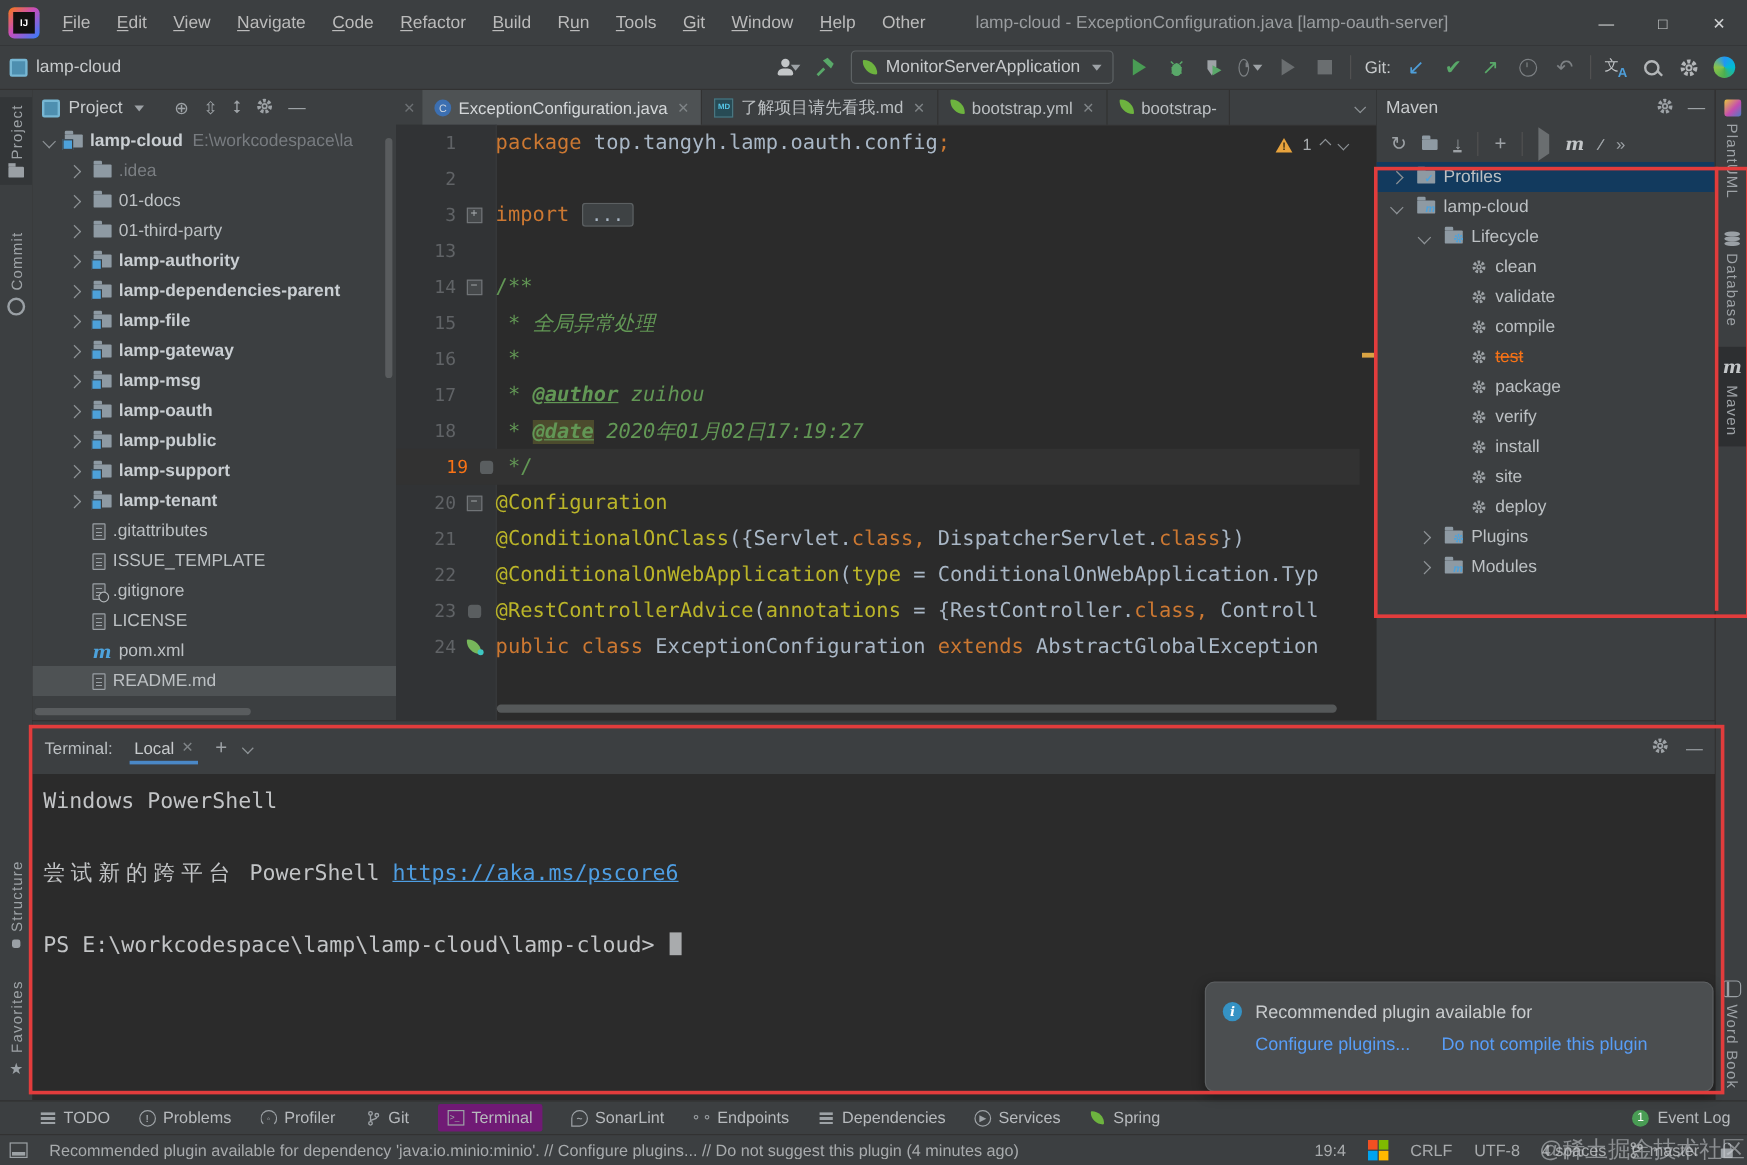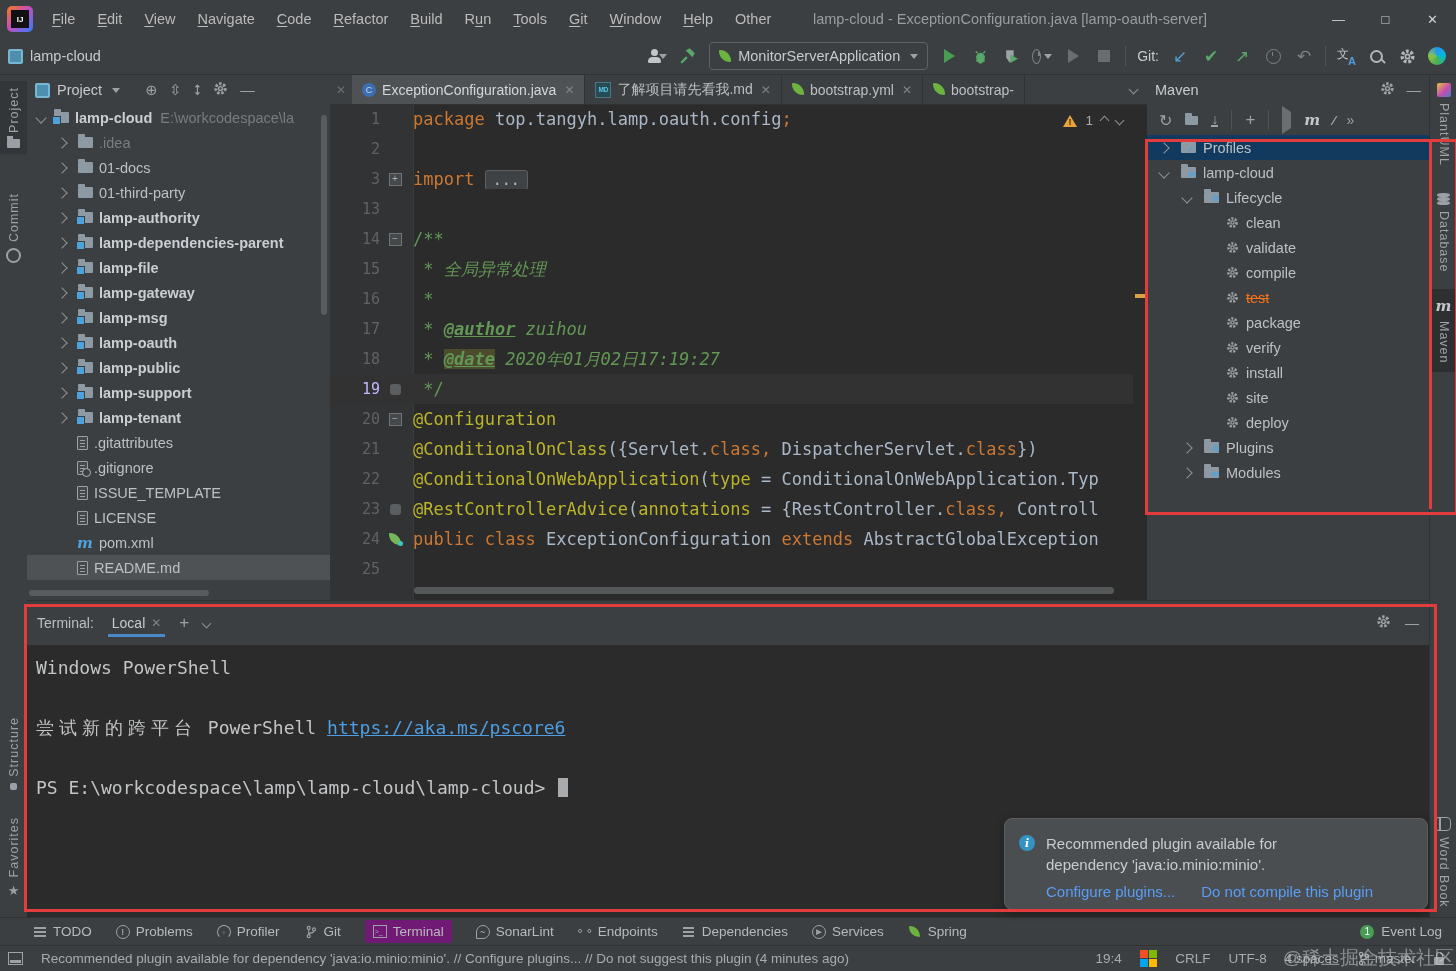--- a/index.html
+++ b/index.html
@@ -94,21 +94,21 @@
      align-items:center;justify-content:center;flex:none;}
   .ic-md{width:14px;height:14px;background:#274b55;border:1px solid #4a7680;color:#56c7e8;font-size:6.5px;font-weight:bold;
      display:flex;align-items:center;justify-content:center;flex:none;}
   #tab-overflow{margin-left:auto;display:flex;align-items:center;padding-right:10px;}
   #gutter-bg{position:absolute;left:0;top:29px;bottom:0;width:83px;background:#313335;border-right:1px solid #383b3d;}
   #edlines{position:absolute;left:0;top:29px;right:14px;}
   .eline{height:30px;display:flex;align-items:center;}
   .eline.caret{background:#323232;}
   .egut{width:83px;flex:none;display:flex;align-items:center;height:30px;}
   .enum{width:50px;text-align:right;color:#606366;font-family:"DejaVu Sans Mono",monospace;font-size:15px;flex:none;}
-  .eline.caret .enum{color:#c4b5fd;}
+  .eline.caret .enum{color:#f97316;padding-left:10px;}
   .emark{width:30px;display:flex;justify-content:center;align-items:center;flex:none;}
   .ecode{font-family:"DejaVu Sans Mono",monospace;font-size:17px;white-space:pre;overflow:hidden;flex:1;}
   .tk-kw{color:#cc7832;} .tk-pl{color:#a9b7c6;} .tk-cm{color:#629755;}
   .tk-cmi{color:#629755;font-style:italic;}
   .tk-tag{color:#629755;font-weight:bold;font-style:italic;text-decoration:underline;}
   .tk-taghl{color:#629755;font-weight:bold;font-style:italic;text-decoration:underline;background:#4c4b2d;}
   .tk-ann{color:#bbb529;}
   .tk-fold{background:#3e4244;border:1px solid #5c6062;border-radius:3px;padding:0 7px;color:#a9b7c6;font-size:15px;}
   .fm-box{width:11px;height:11px;border:1px solid #707477;background:#45484a;color:#a9adb0;font-size:10px;
      display:flex;align-items:center;justify-content:center;line-height:1;}
@@ -409,28 +409,28 @@
       </div>
       <div class="prow" style="padding-left: 31px;">
         <span style="width:7px"></span>
         <span style="width:12px"></span>
         <span class="ic-file"></span>
         <span class="lbl">.gitattributes</span>
       </div>
       <div class="prow" style="padding-left: 31px;">
         <span style="width:7px"></span>
         <span style="width:12px"></span>
+        <span class="ic-file"></span>
+        <span class="lbl">ISSUE_TEMPLATE</span>
+      </div>
+      <div class="prow" style="padding-left: 31px;">
+        <span style="width:7px"></span>
+        <span style="width:12px"></span>
         <span class="ic-file ign"></span>
         <span class="lbl">.gitignore</span>
-      </div>
-      <div class="prow" style="padding-left: 31px;">
-        <span style="width:7px"></span>
-        <span style="width:12px"></span>
-        <span class="ic-file"></span>
-        <span class="lbl">ISSUE_TEMPLATE</span>
       </div>
       <div class="prow" style="padding-left: 31px;">
         <span style="width:7px"></span>
         <span style="width:12px"></span>
         <span class="ic-file"></span>
         <span class="lbl">LICENSE</span>
       </div>
       <div class="prow" style="padding-left: 31px;">
         <span style="width:7px"></span>
         <span style="width:12px"></span>
@@ -589,27 +589,20 @@
         <span class="ecode"><span class="tk-ann">@RestControllerAdvice</span><span class="tk-pl">(</span><span class="tk-ann">annotations</span><span class="tk-pl"> = {</span><span class="tk-pl">RestController.</span><span class="tk-kw">class</span><span class="tk-kw">,</span><span class="tk-pl"> Controll</span></span>
       </div>
       <div class="eline">
         <span class="egut">
           <span class="enum">24</span>
           <span class="emark">
             <span class="gut-spring"></span>
           </span>
         </span>
         <span class="ecode"><span class="tk-kw">public</span><span class="tk-pl"> </span><span class="tk-kw">class</span><span class="tk-pl"> ExceptionConfiguration </span><span class="tk-kw">extends</span><span class="tk-pl"> AbstractGlobalException</span></span>
-      </div>
-      <div class="eline">
-        <span class="egut">
-          <span class="enum">25</span>
-          <span class="emark"></span>
-        </span>
-        <span class="ecode"></span>
       </div>
     </div>
   <div id="ed-warn">
     <span class="tri-warn"></span>
     <span>1</span>
     <span class="chv sm-up"></span>
     <span class="chv sm-dn"></span>
   </div>
   <div id="ed-stripe-mark"></div>
   <div id="ed-hscroll"></div>
@@ -823,21 +816,20 @@
       <div class="tline">&nbsp;</div>
       <div class="tline">PS E:\workcodespace\lamp\lamp-cloud\lamp-cloud&gt; <span class="cursor"></span></div>
     </div>
 </div>
 
 <div id="notif" class="abs">
   <span class="info-ic">i</span>
   <div>
     <div class="ntext">
       <div>Recommended plugin available for</div>
-      <div>dependency 'java:io.minio:minio'.</div>
     </div>
     <div class="nacts">
       <span>Configure plugins...</span>
       <span>Do not compile this plugin</span>
     </div>
   </div>
 </div>
 
 <div id="twbar" class="abs">
     <span class="twi">

